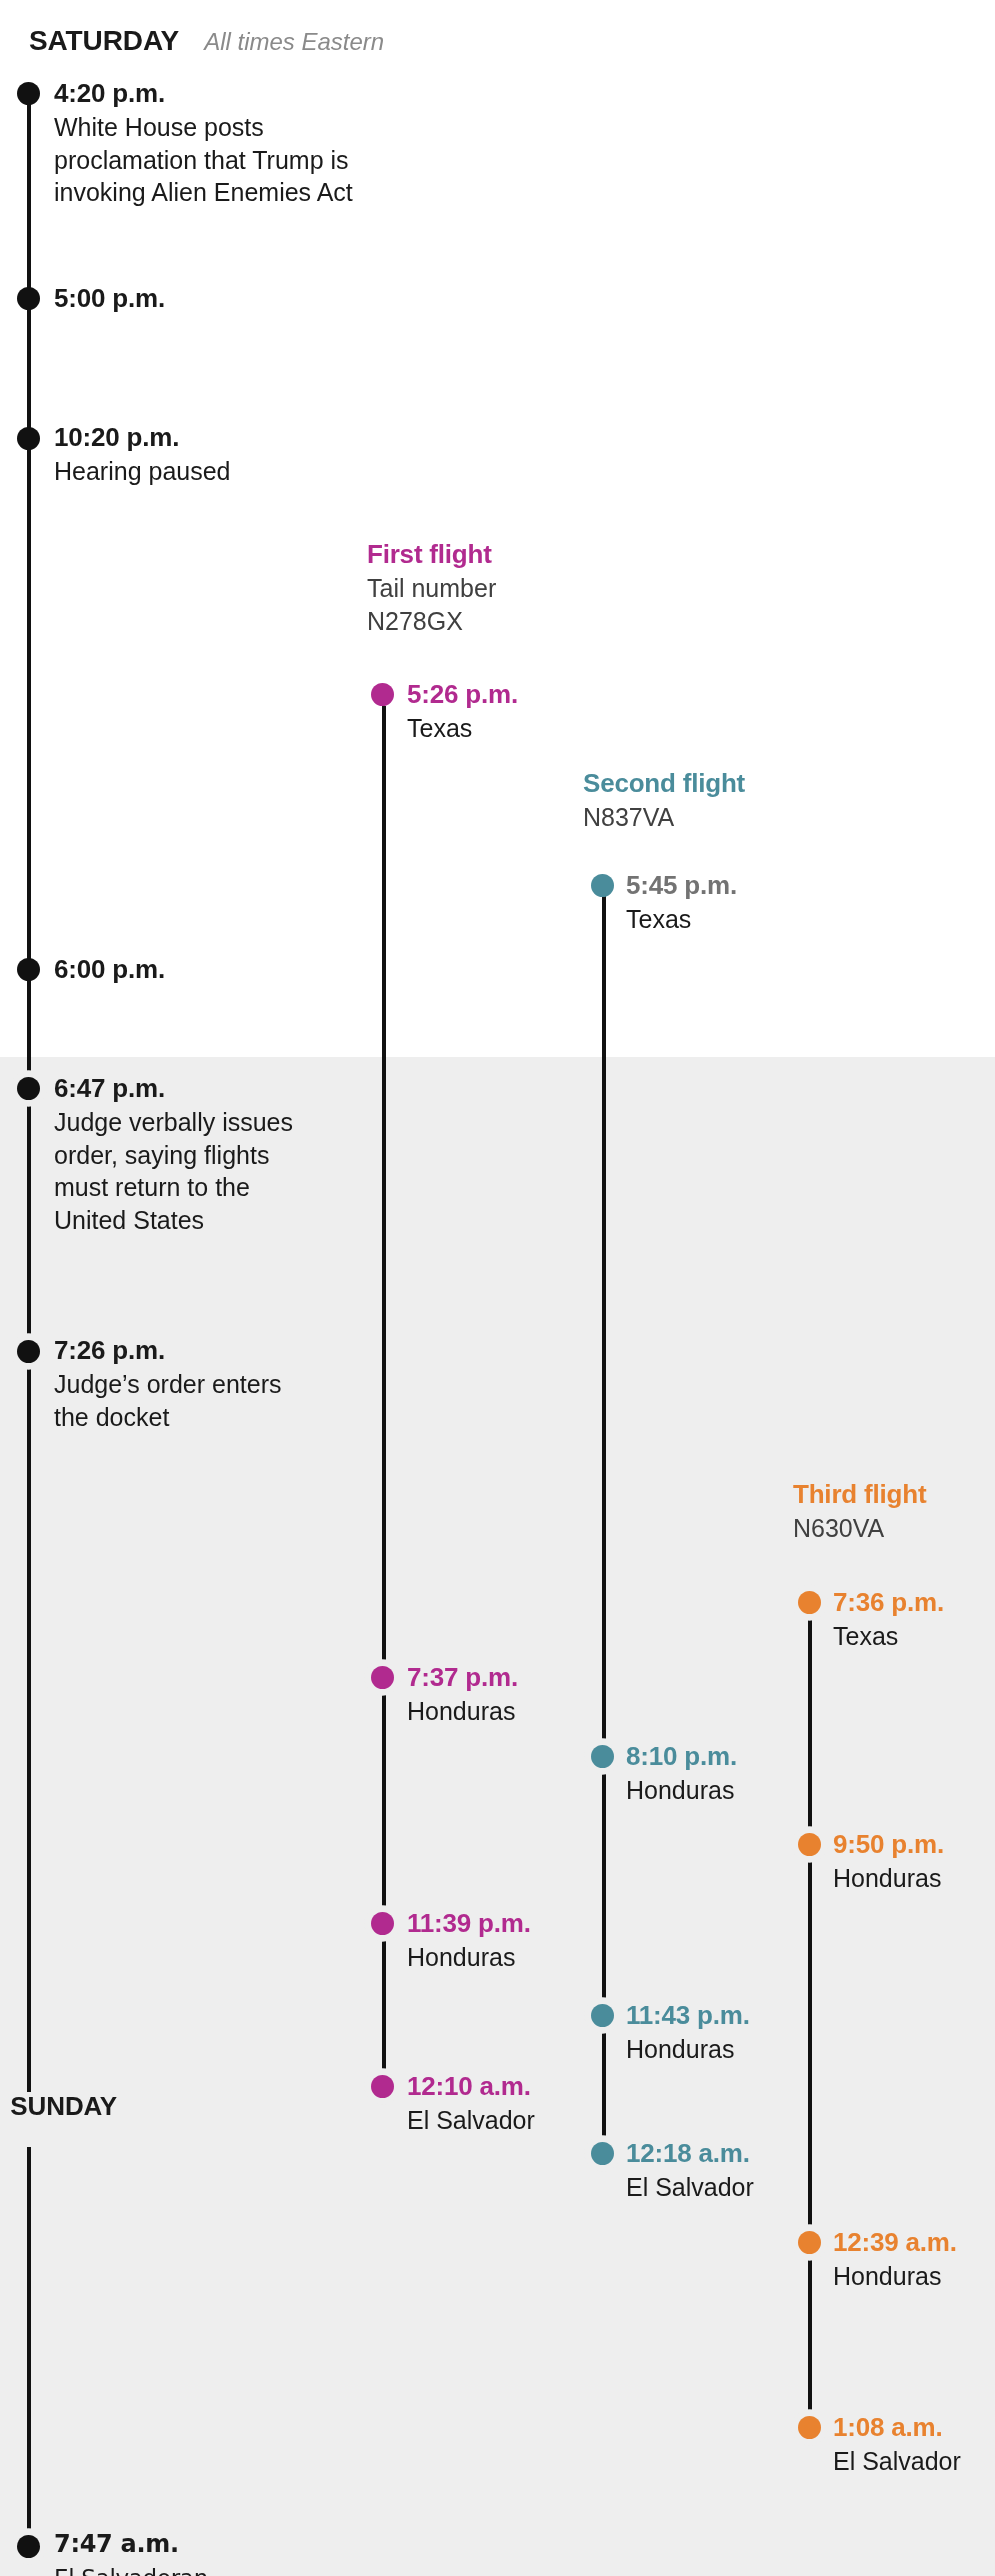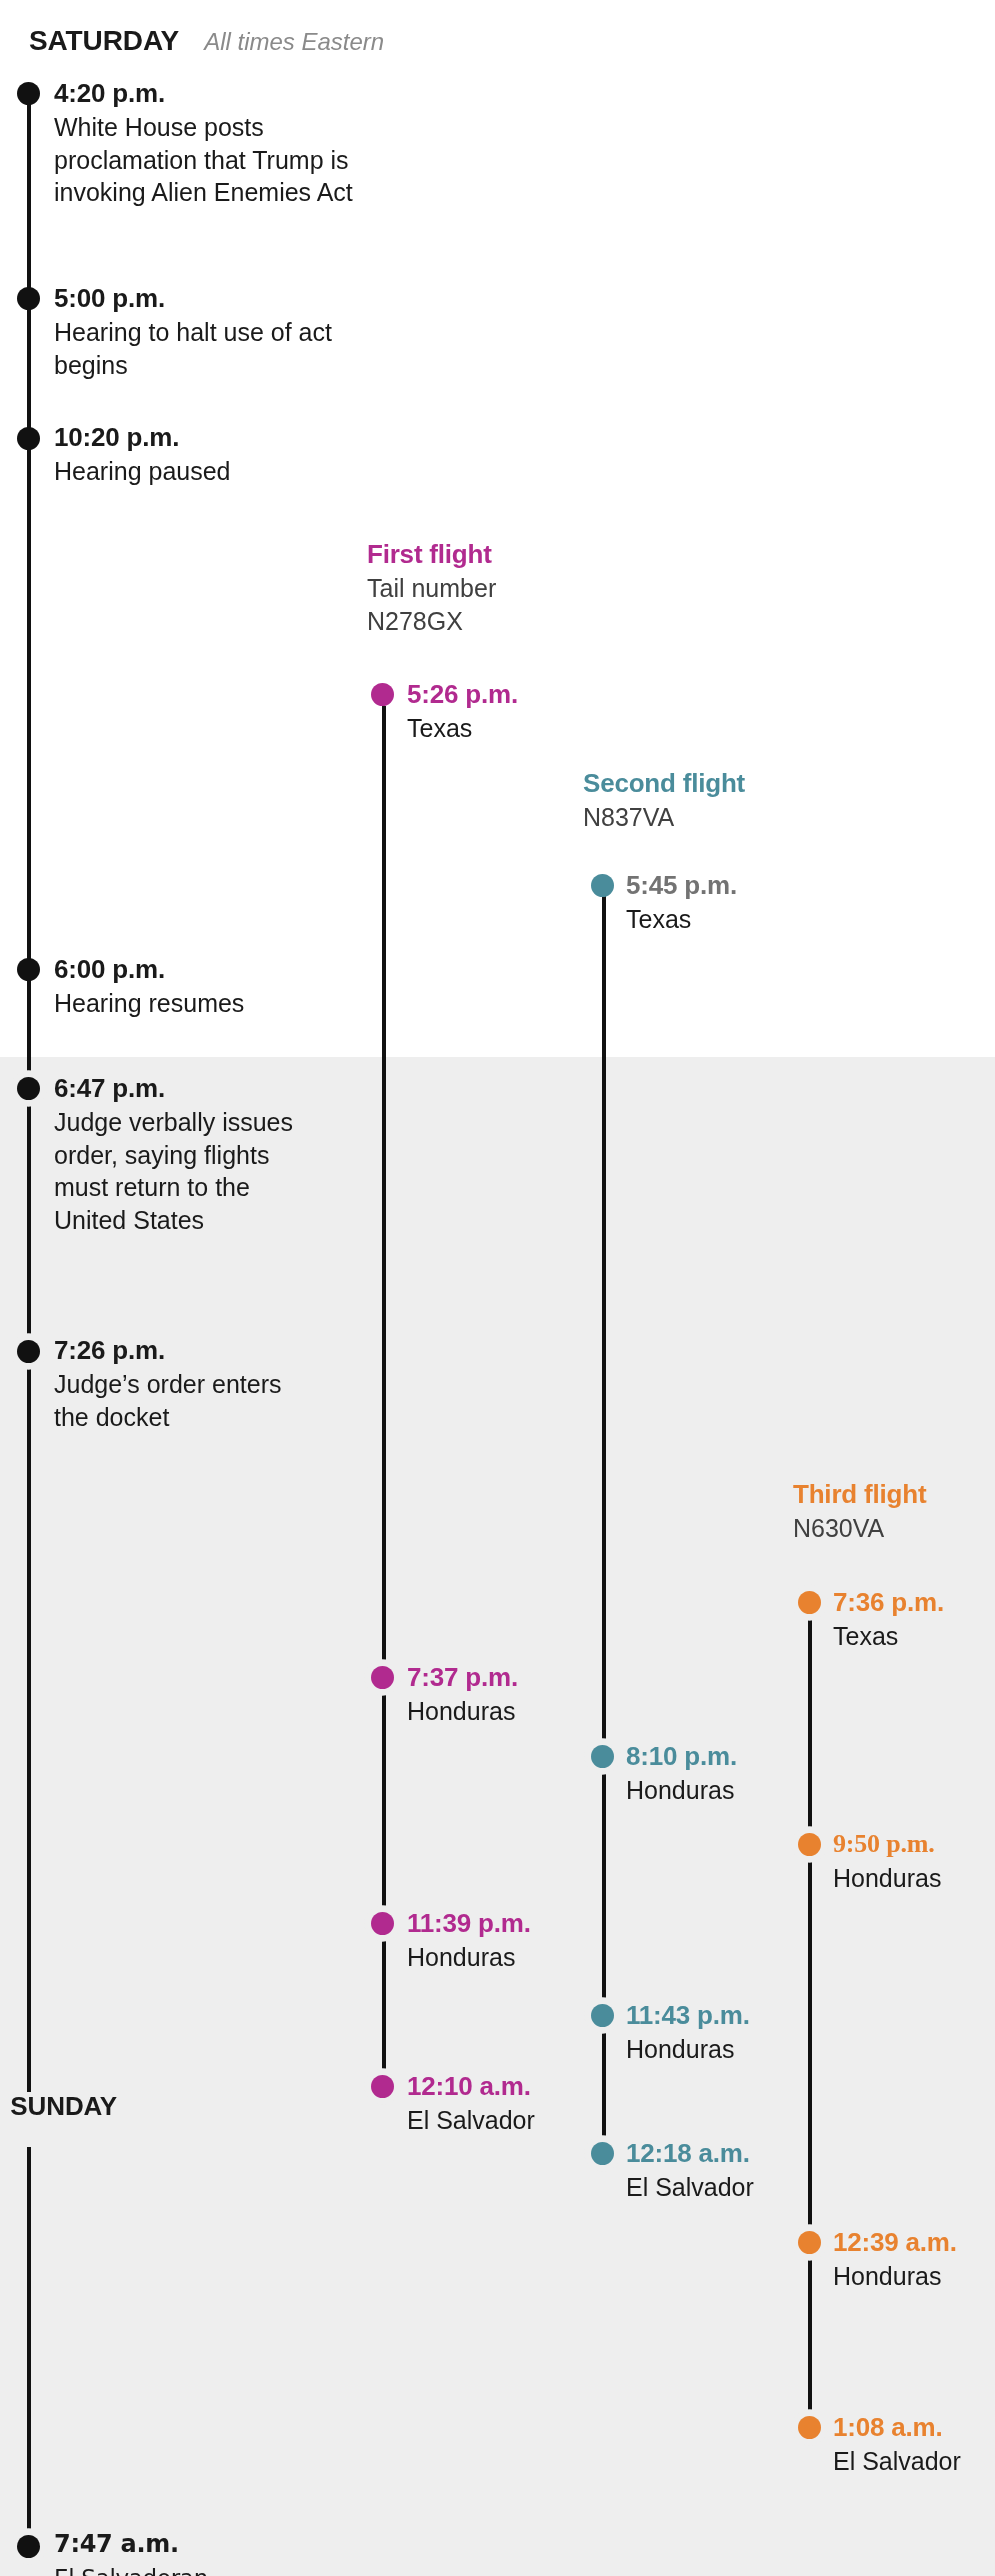--- a/index.html
+++ b/index.html
@@ -183,31 +183,29 @@
   <div class="dot ringed" style="left:16.5px; top:1340px;"></div>
   <div class="dot ringed" style="left:16.5px; top:2535px;"></div>
 
   <div class="event" style="left:54px; top:78px; width:319px;">
     <div class="time">4:20 p.m.</div>
     <div class="desc">White House posts proclamation that Trump is invoking Alien Enemies Act</div>
   </div>
 
   <div class="event" style="left:54px; top:283px; width:289px;">
     <div class="time">5:00 p.m.</div>
-    <div class="desc">Hearing to halt use of act begins</div>
   </div>
 
   <div class="event" style="left:54px; top:422px; width:319px;">
     <div class="time">10:20 p.m.</div>
     <div class="desc">Hearing paused</div>
   </div>
 
   <div class="event" style="left:54px; top:954px; width:319px;">
     <div class="time">6:00 p.m.</div>
-    <div class="desc">Hearing resumes</div>
   </div>
 
   <div class="event" style="left:54px; top:1073px; width:268px;">
     <div class="time">6:47 p.m.</div>
     <div class="desc">Judge verbally issues order, saying flights must return to the United States</div>
   </div>
 
   <div class="event" style="left:54px; top:1335px; width:258px;">
     <div class="time">7:26 p.m.</div>
     <div class="desc">Judge’s order enters the docket</div>
@@ -289,21 +287,21 @@
   </div>
 
   <div class="dot ringed" style="left:798px; top:1591px; background:#e8822f;"></div>
   <div class="stop" style="left:833px; top:1587px;">
     <div class="stime" style="color:#e8822f;">7:36 p.m.</div>
     <div class="sloc">Texas</div>
   </div>
 
   <div class="dot ringed" style="left:798px; top:1833px; background:#e8822f;"></div>
   <div class="stop" style="left:833px; top:1829px;">
-    <div class="stime" style="color:#e8822f;font-family:Liberation Serif, serif;">9:50 p.m.</div>
+    <div class="stime" style="color:#e8822f;">9:50 p.m.</div>
     <div class="sloc">Honduras</div>
   </div>
 
   <div class="dot ringed" style="left:798px; top:2231px; background:#e8822f;"></div>
   <div class="stop" style="left:833px; top:2227px;">
     <div class="stime" style="color:#e8822f;">12:39 a.m.</div>
     <div class="sloc">Honduras</div>
   </div>
 
   <div class="dot ringed" style="left:798px; top:2416px; background:#e8822f;"></div>

